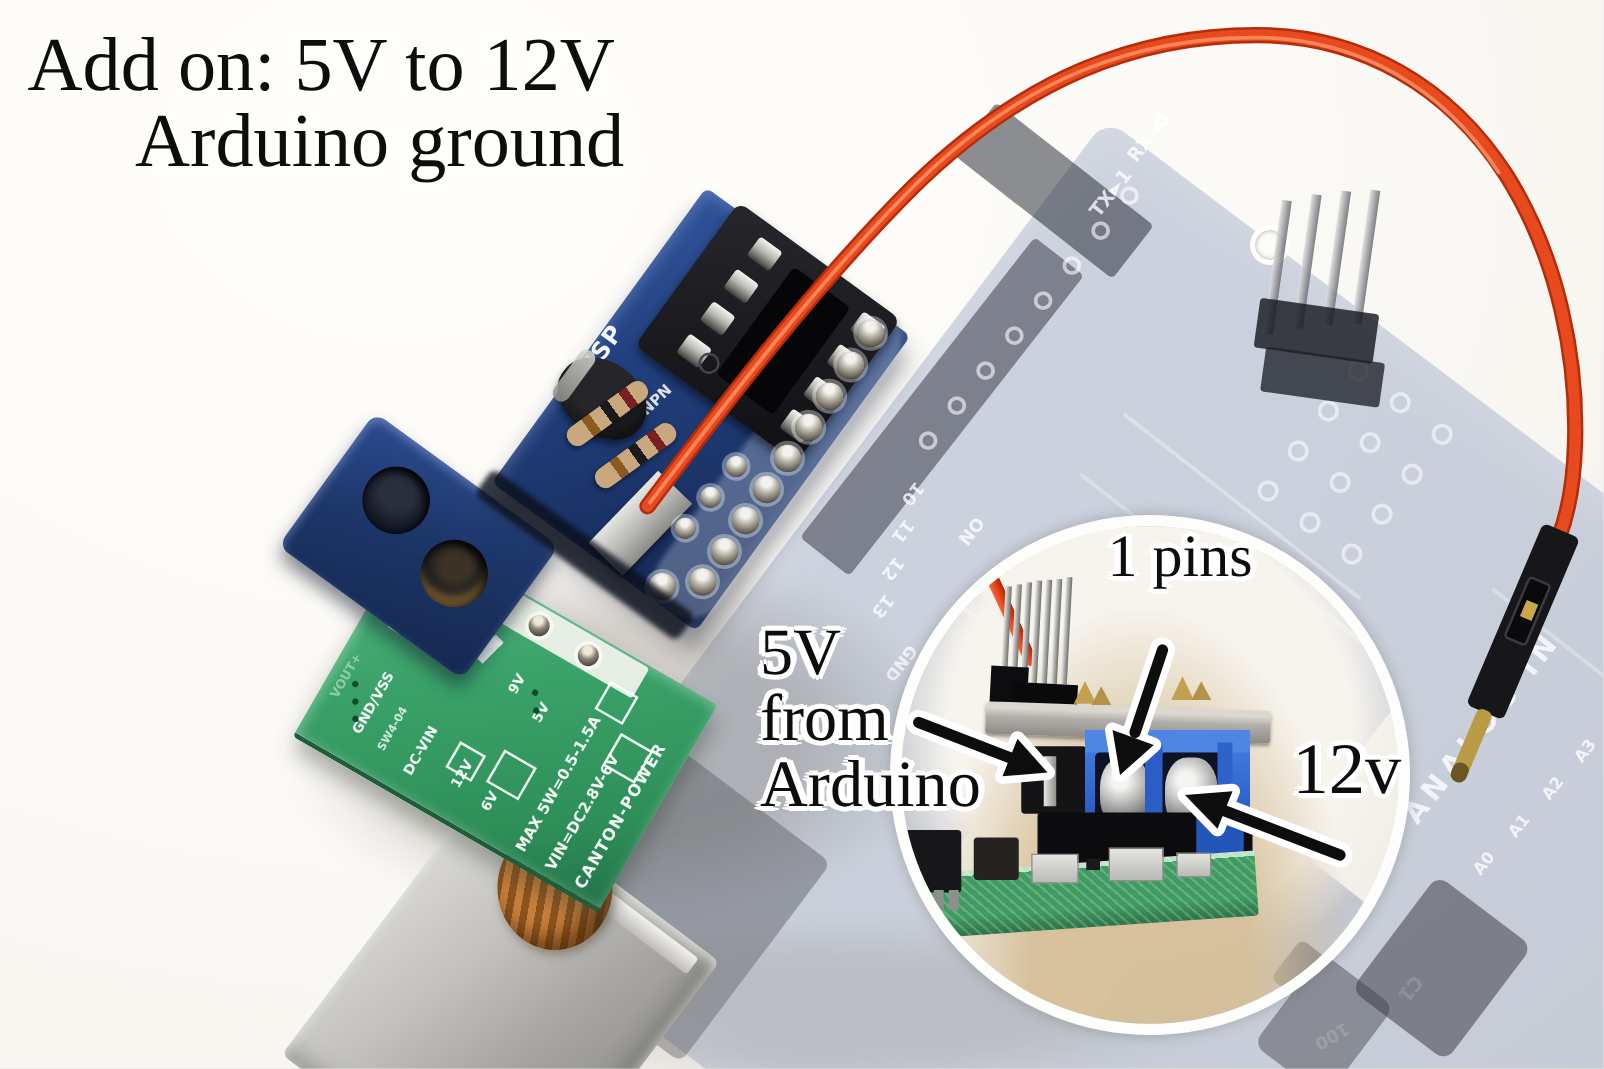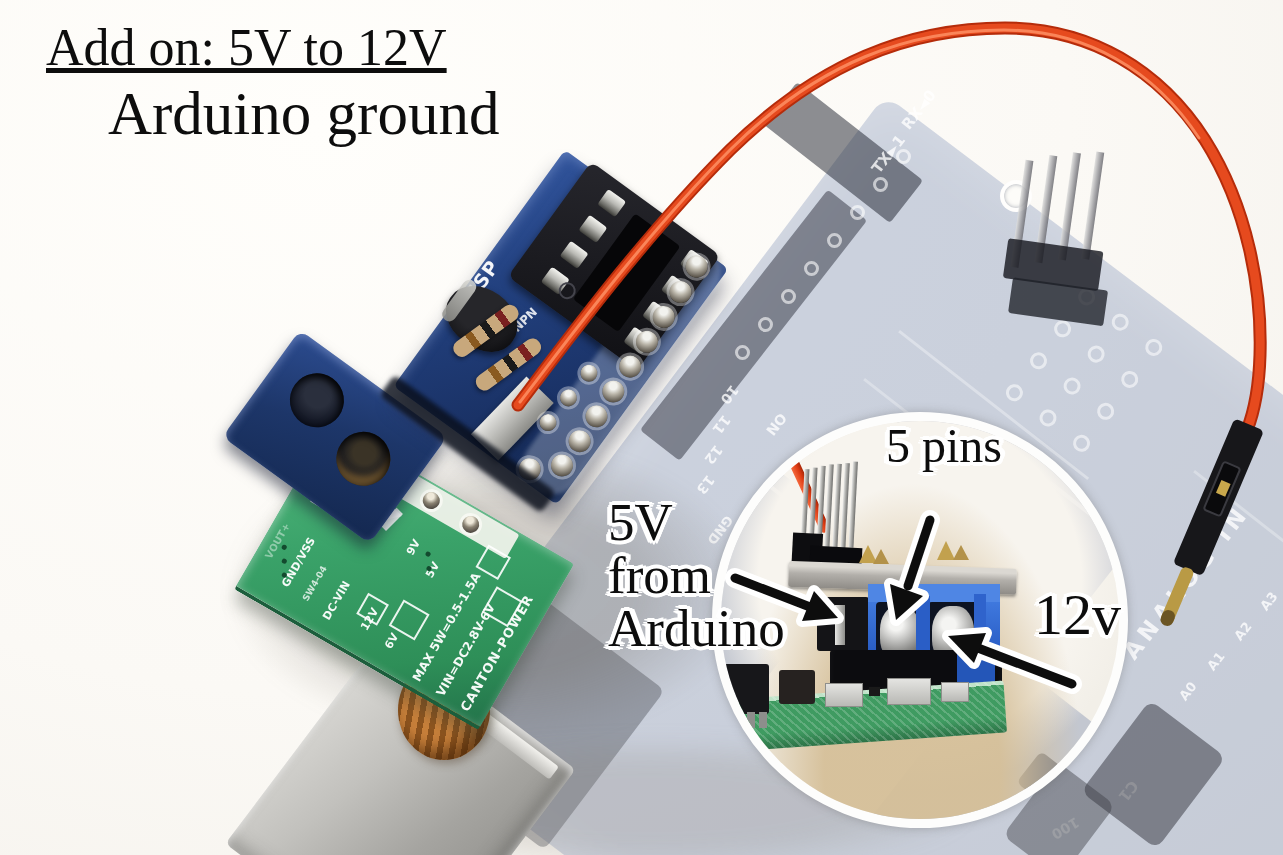--- a/index.html
+++ b/index.html
@@ -353,24 +353,24 @@
     </g>
 
     <g>
       <path d="M 1072,684 L 978,648" stroke="#fff" stroke-width="20" stroke-linecap="round"></path>
       <polygon points="948,636 986,633 974,663" fill="#fff" stroke="#fff" stroke-width="12" stroke-linejoin="round"></polygon>
       <path d="M 1072,684 L 978,648" stroke="#0d0d0d" stroke-width="9" stroke-linecap="round"></path>
       <polygon points="948,636 986,633 974,663" fill="#0d0d0d"></polygon>
     </g>
   </svg>
 
-  <div class="annot" style="left:46px;top:22px;font-size:52px;text-decoration:underline;">Add on: 5V to 12V</div>
+  <div class="annot" style="left:22px;top:22px;font-size:61px;">Add on: 5V to 12V</div>
   <div class="annot" style="left:108px;top:83px;font-size:61px;">Arduino ground</div>
 
-  <div class="annot halo" style="left:886px;top:422px;font-size:48px;">5 pins</div>
+  <div class="annot halo" style="left:886px;top:422px;font-size:48px;">1 pins</div>
 
   <div class="annot halo" style="left:608px;top:496px;font-size:53px;">5V</div>
   <div class="annot halo" style="left:608px;top:549px;font-size:53px;">from</div>
   <div class="annot halo" style="left:608px;top:602px;font-size:53px;">Arduino</div>
 
   <div class="annot halo" style="left:1034px;top:586px;font-size:58px;">12v</div>
 
 </div>
 
 </body></html>

